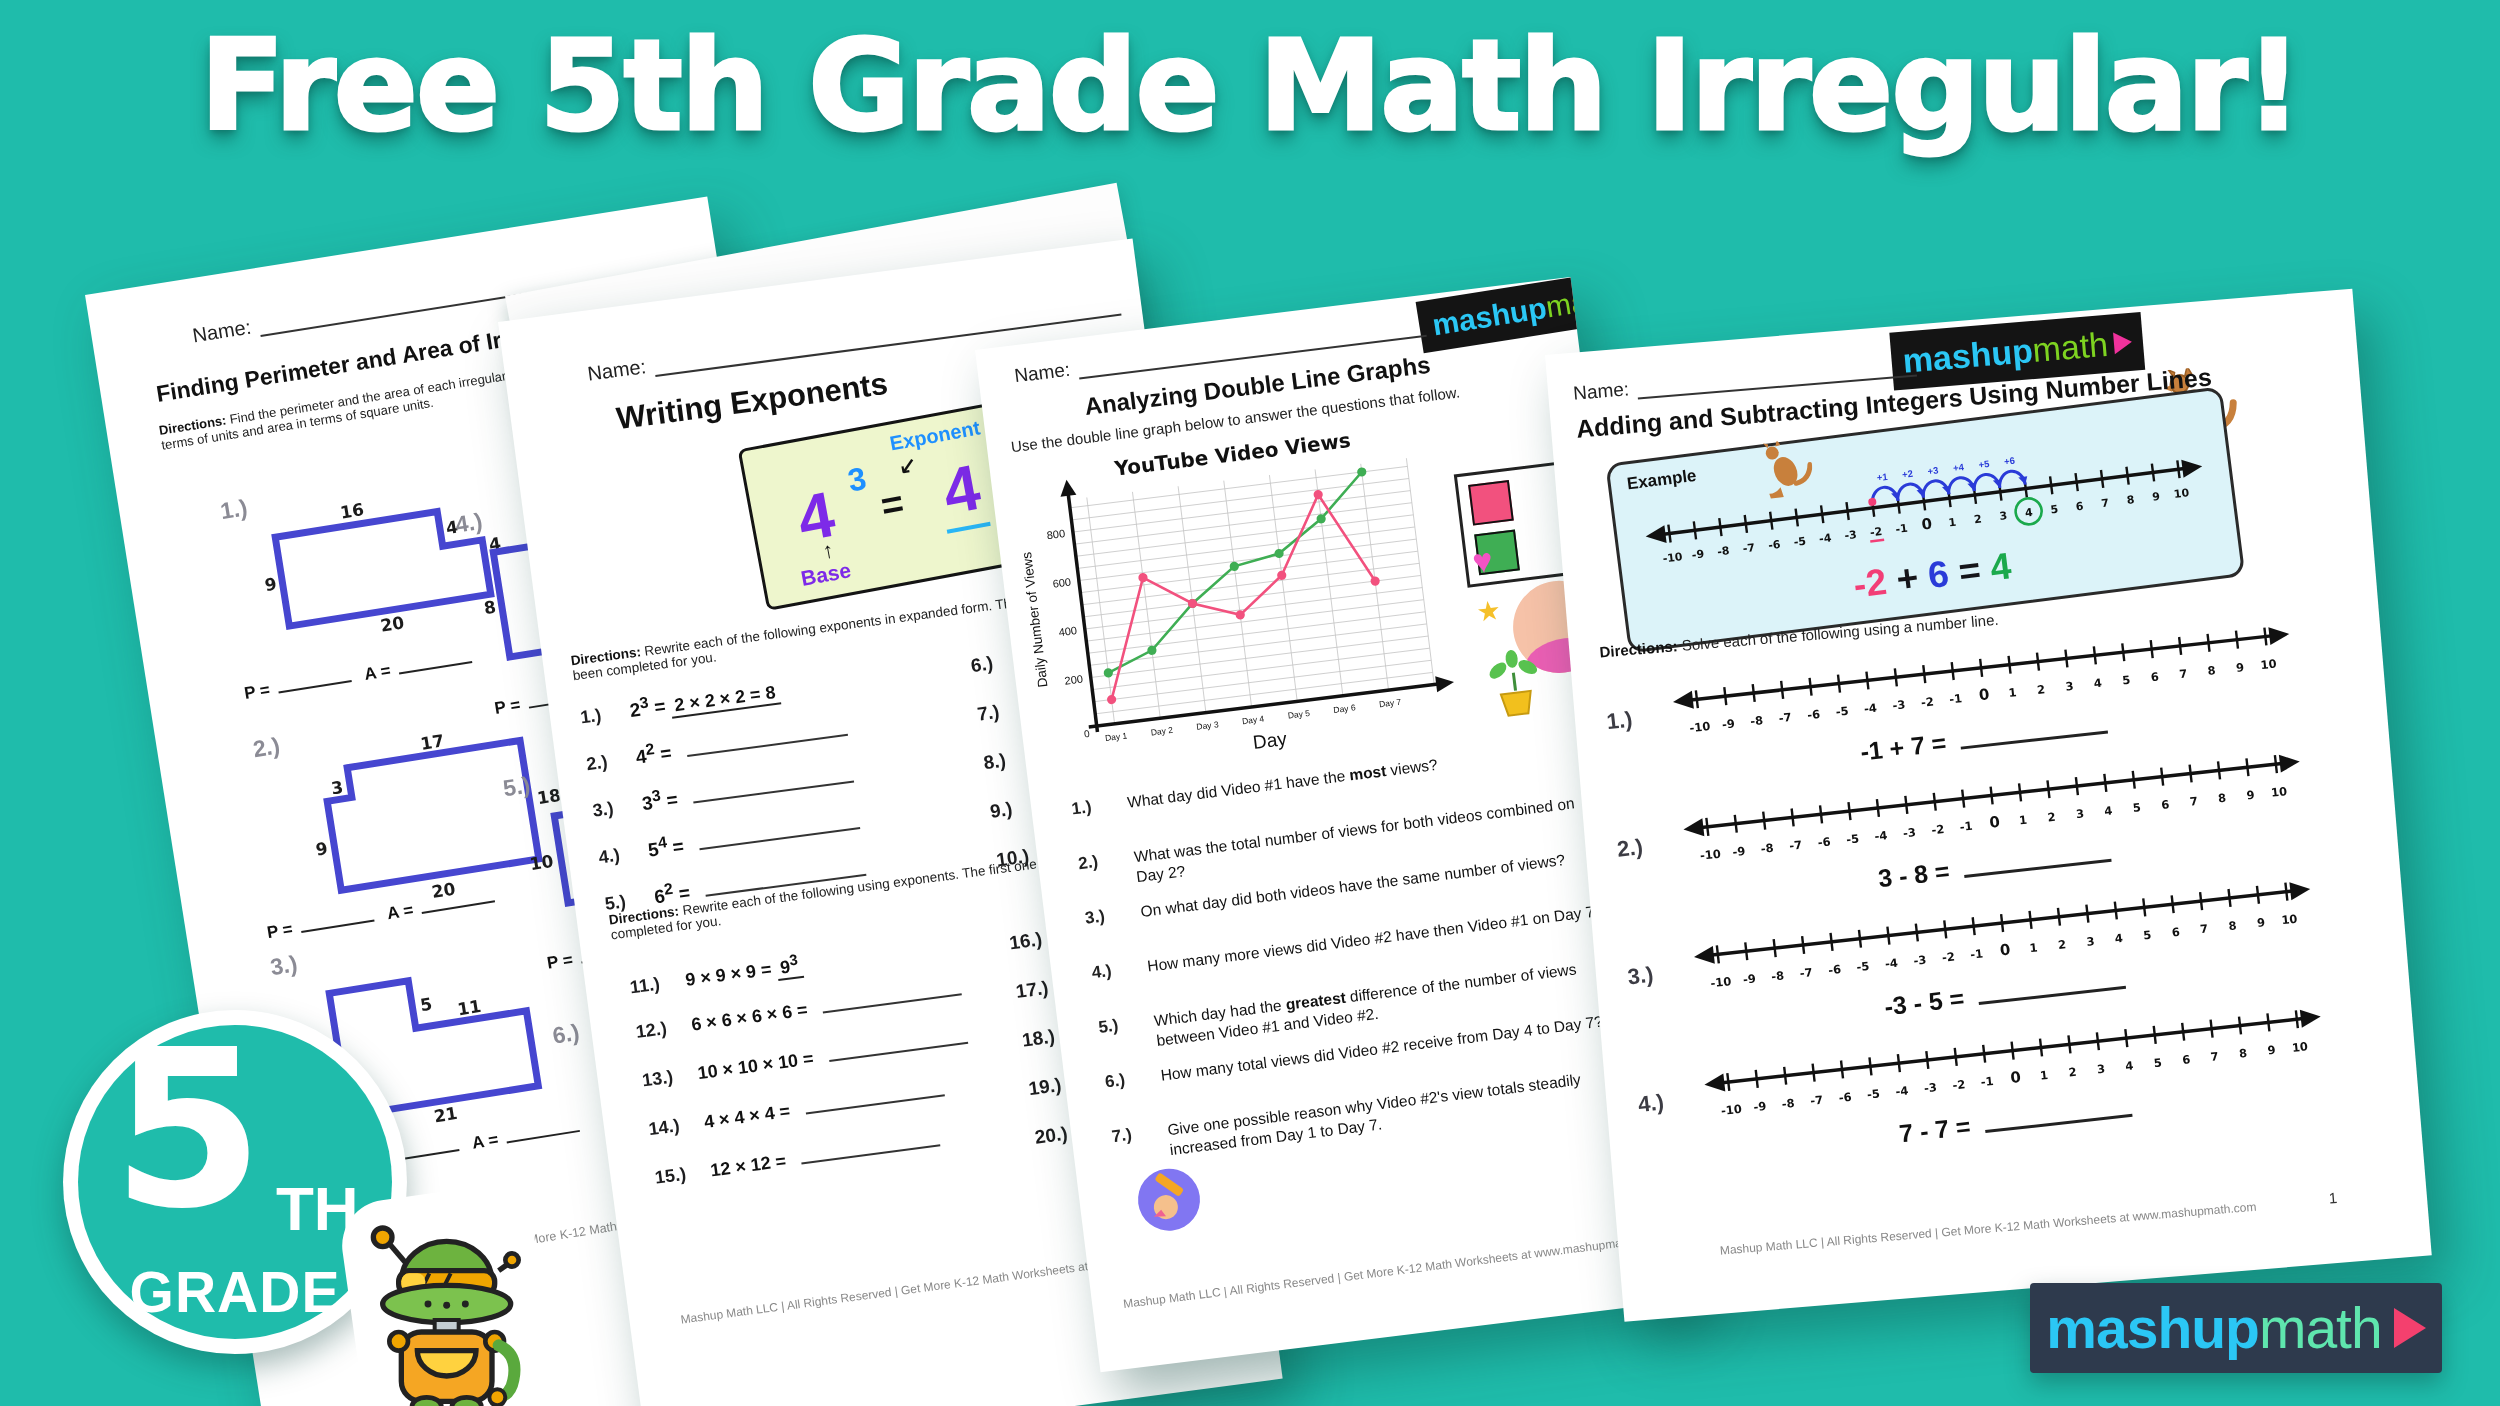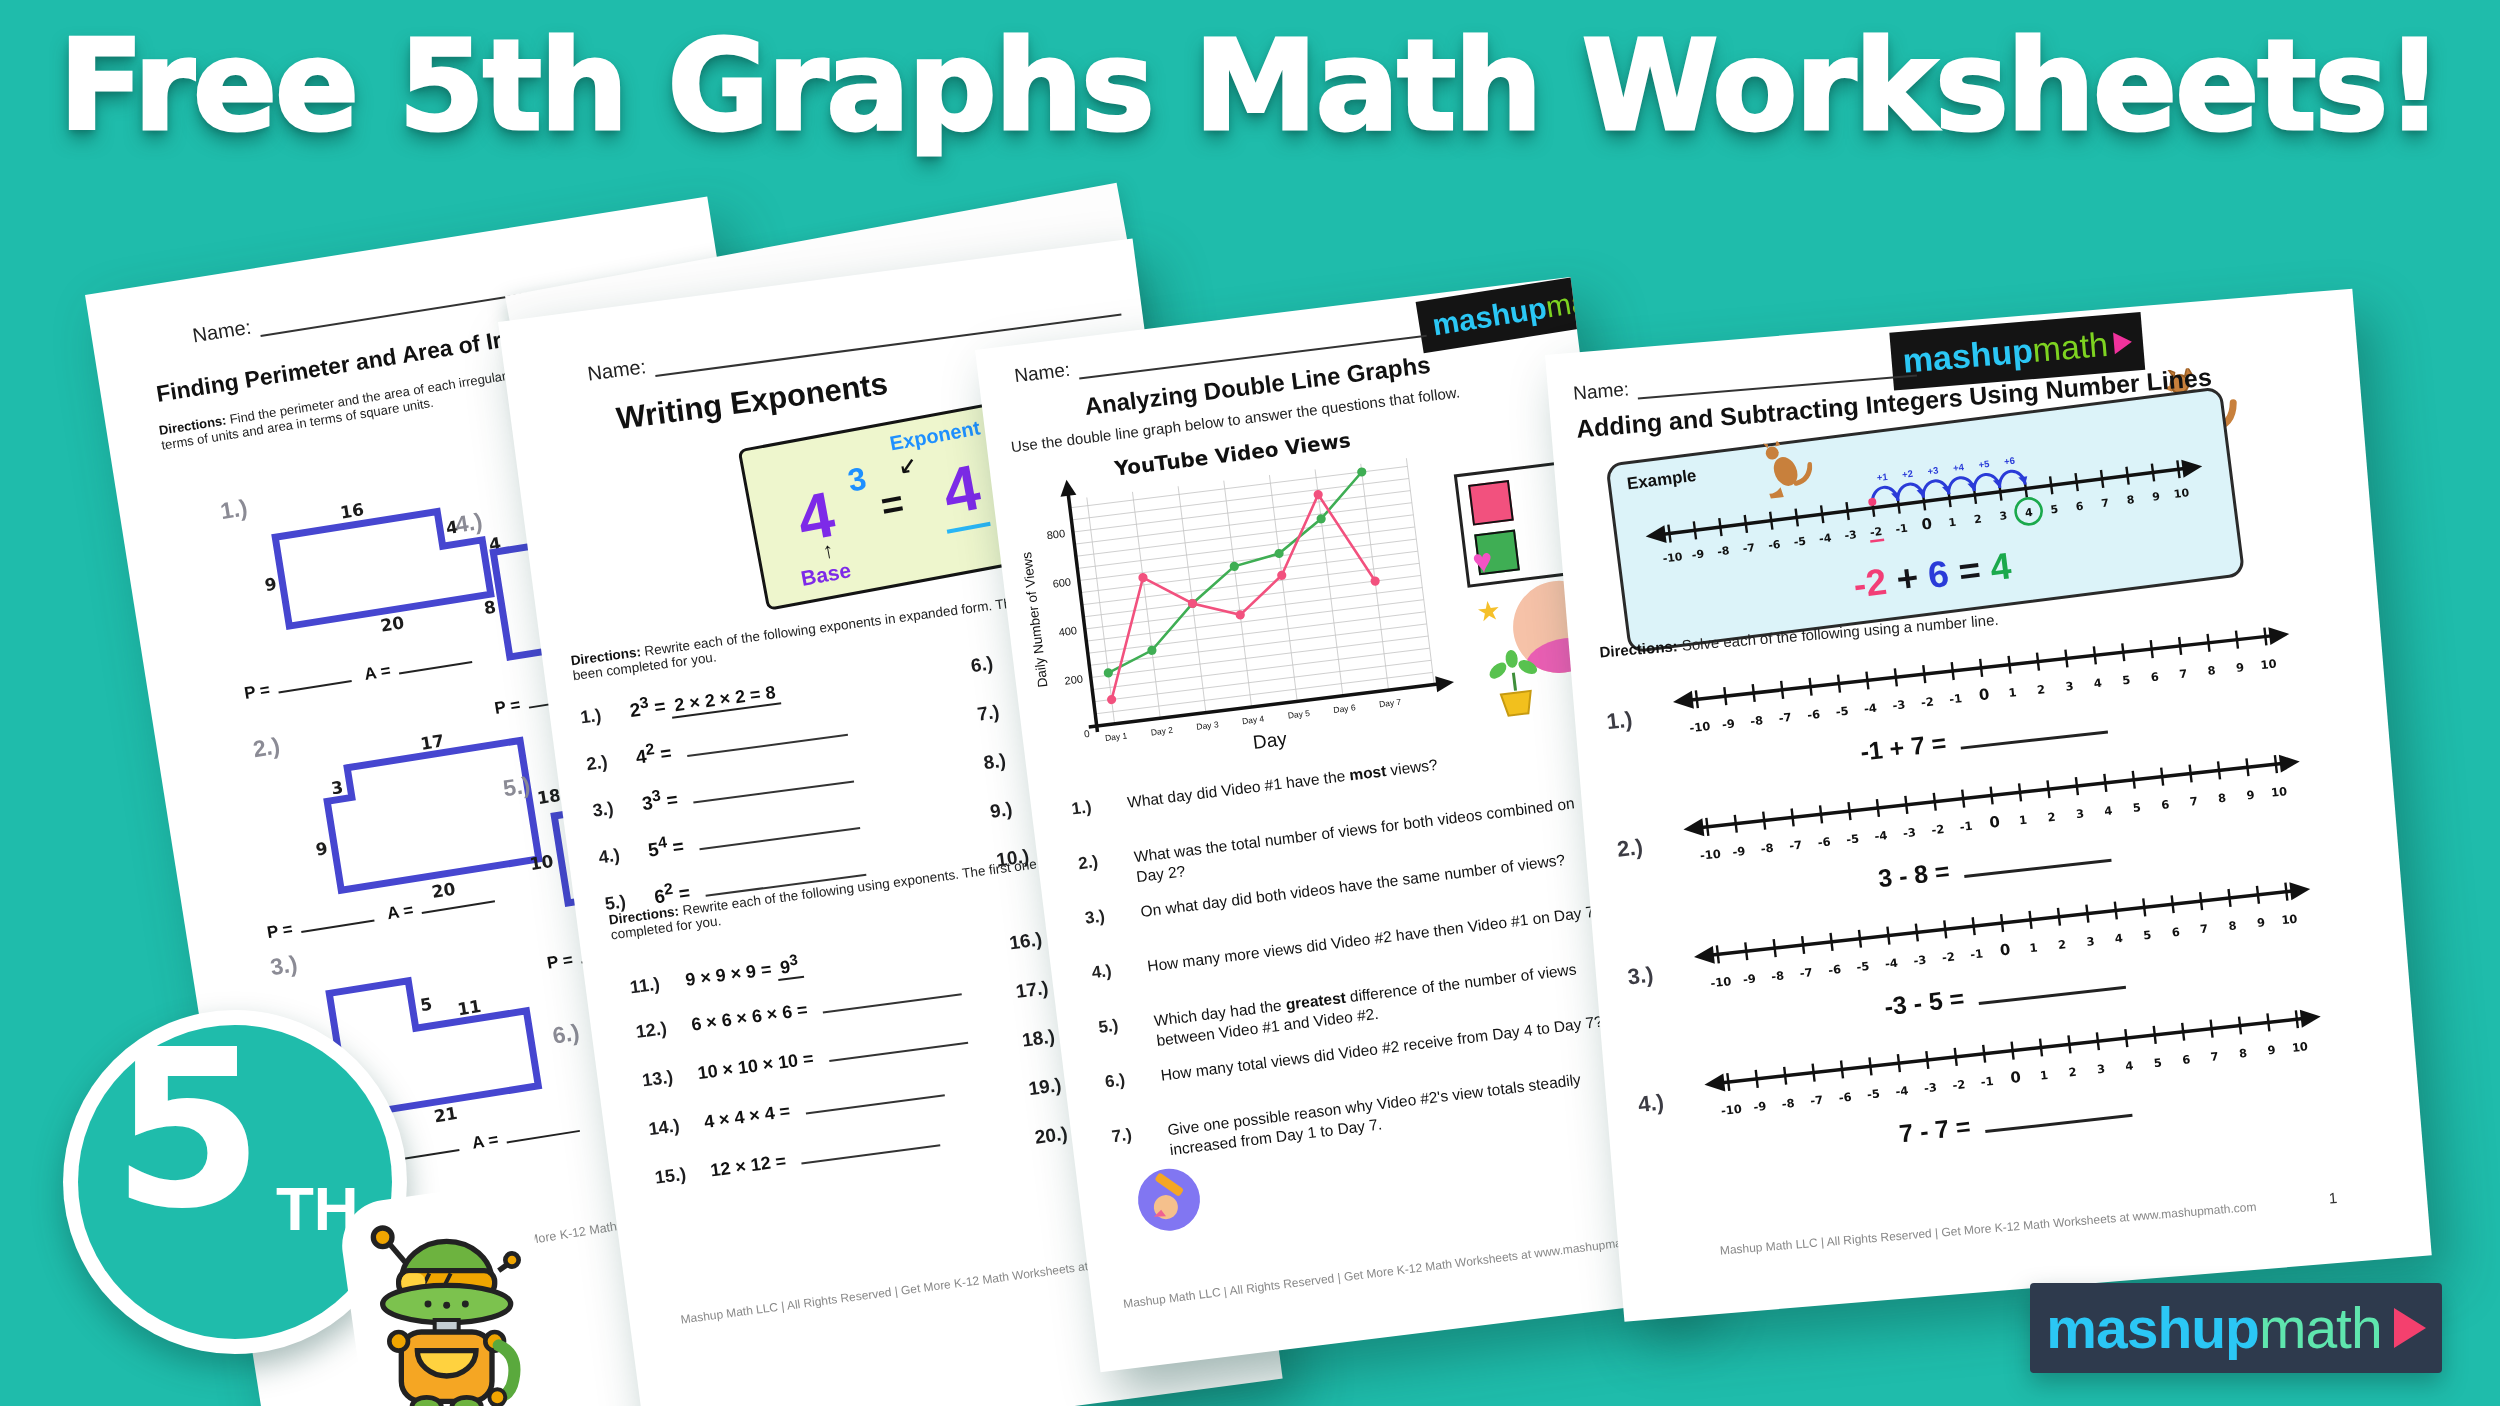--- a/index.html
+++ b/index.html
@@ -108,21 +108,21 @@
   #brandFooter .mashup{color:#2bc7f5;font-weight:bold;font-size:57px;letter-spacing:-1px;}
   #brandFooter .math{color:#5fe6ae;font-size:57px;letter-spacing:-1px;}
   #brandFooter .tri{width:0;height:0;border-top:20px solid transparent;border-bottom:20px solid transparent;
     border-left:32px solid #f4406e;margin-left:12px;}
 </style>
 </head>
 <body>
 
 <div id="stage">
 
-  <div class="headline">Free 5th Graphs Math Worksheets!</div>
+  <div class="headline">Free 5th Grade Math Irregular!</div>
 
   <div class="paper" id="paper1">
     <div class="nameRow" style="left:100px;top:46px;">
       <span>Name:</span><span class="nline" style="width:430px;"></span>
     </div>
     <div class="wTitle" style="left:55px;top:96px;font-size:23px;">Finding Perimeter and Area of Irregular Rectangles</div>
     <div class="dirTxt" style="left:52px;top:138px;width:545px;font-size:13px;">
       <b>Directions:</b> <span>Find the perimeter and the area of each irregular rectangle. State the perimeter in terms of units and area in terms of square units.</span>
     </div>
 
@@ -699,20 +699,21 @@
       </div>
 
     <div class="footerTxt" style="top:900px;width:740px;">Mashup Math LLC | All Rights Reserved | Get More K-12 Math Worksheets at www.mashupmath.com</div>
     <div class="pageNum" style="left:712px;top:896px;">1</div>
   </div>
 
   <div id="badgeOuter">
     <div id="badgeInner">
       <div class="b5">5</div>
       <div class="bth">TH</div>
+      <div class="bgrade">GRADE</div>
     </div>
   </div>
   <div id="robotBlob"></div>
   <svg id="robotSvg" width="176" height="196" viewBox="0 0 132 146">
     <circle cx="17" cy="17" r="7" fill="#f0a500" stroke="#222" stroke-width="4"></circle>
     <line x1="23" y1="23" x2="35" y2="37" stroke="#222" stroke-width="4"></line>
     <circle cx="114" cy="34" r="5" fill="#f0a500" stroke="#222" stroke-width="3.5"></circle>
     <line x1="104" y1="42" x2="111" y2="37" stroke="#222" stroke-width="4"></line>
     <path d="M31,50 a34,30 0 0 1 68,0 z" fill="#6db33f" stroke="#222" stroke-width="4"></path>
     <rect x="29" y="42" width="72" height="18" rx="8" fill="#f0a500" stroke="#222" stroke-width="4"></rect>

